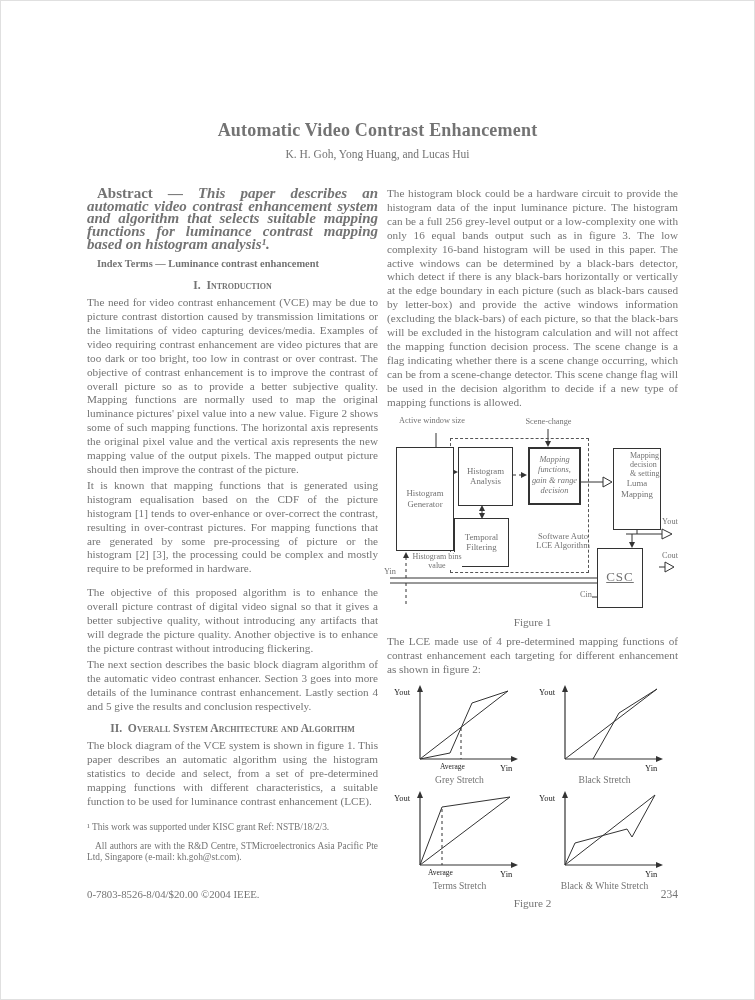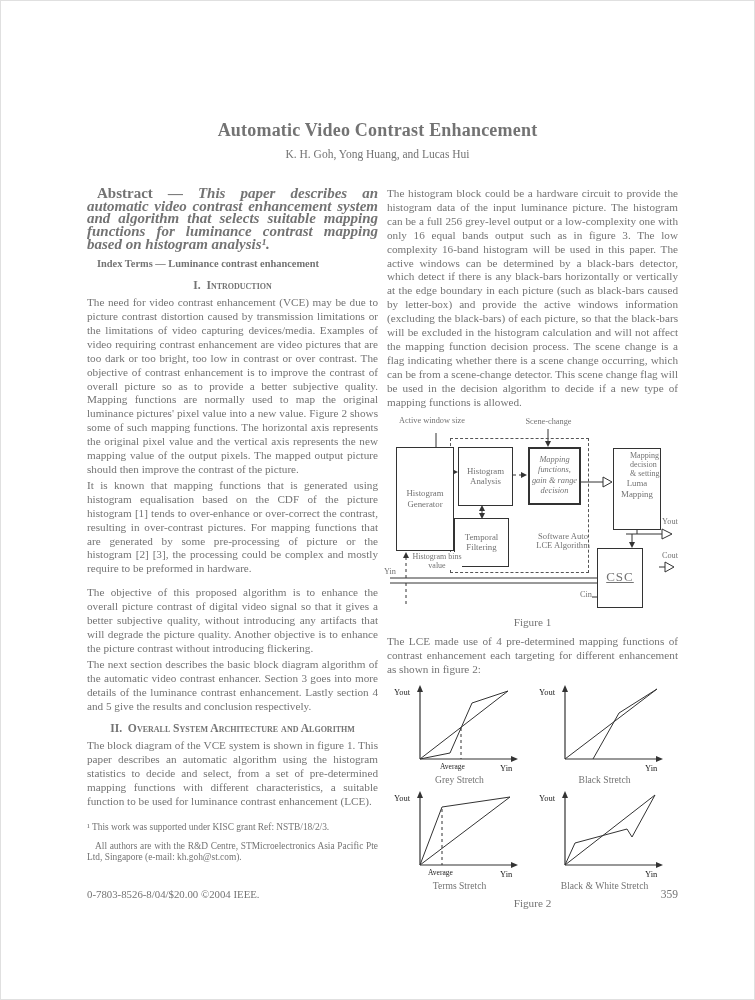--- a/index.html
+++ b/index.html
@@ -207,15 +207,15 @@
           <text x="4" y="14" class="gtxt">Yout</text>
           <text x="110" y="90" class="gtxt">Yin</text>
         </svg>
         <div class="gcap">Black &amp; White Stretch</div>
       </div>
     </div>
     <div class="fig2cap">Figure 2</div>
   </div>
 
   <div class="footer-left">0-7803-8526-8/04/$20.00 ©2004 IEEE.</div>
-  <div class="footer-right">359</div>
+  <div class="footer-right">234</div>
 
 </div>
 
 </body></html>

